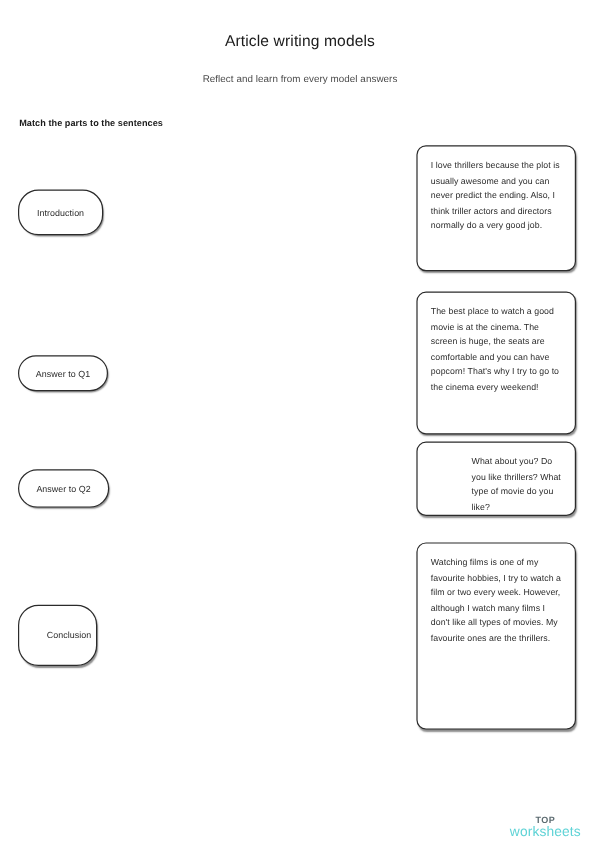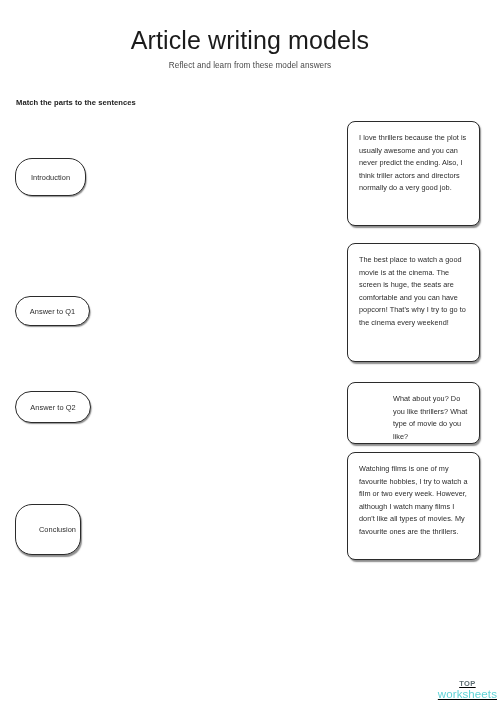--- a/index.html
+++ b/index.html
@@ -18,21 +18,21 @@
     background: #ffffff;
   }
 
   
   .worksheet-title {
     position: absolute;
     top: 26px;
     left: 0;
     width: 500px;
     text-align: center;
-    font-size: 25px;
+    font-size: 13px;
     font-weight: 400;
     color: #1b1b1b;
     letter-spacing: 0.1px;
   }
   .worksheet-subtitle {
     position: absolute;
     top: 61px;
     left: 0;
     width: 500px;
     text-align: center;
@@ -89,25 +89,24 @@
   .sentence-box .text {
     font-size: 7.3px;
     line-height: 1.72;
     color: #2b2b2b;
     letter-spacing: 0.04px;
   }
 
   
   .footer-logo {
     position: absolute;
-    right: 3px;
+    right: 16px;
     bottom: 7px;
     text-align: center;
     line-height: 1;
-    text-decoration: underline;
   }
   .footer-logo .logo-top {
     font-size: 7.5px;
     font-weight: 700;
     color: #5c6b70;
     letter-spacing: 0.4px;
     display: block;
     margin-bottom: 1px;
   }
   .footer-logo .logo-worksheets {
@@ -118,21 +117,21 @@
     display: block;
   }
 </style>
 </head>
 <body>
 
 <div class="page">
 
   <h1 class="worksheet-title">Article writing models</h1>
 
-  <div class="worksheet-subtitle">Reflect and learn from these model answers</div>
+  <div class="worksheet-subtitle">Reflect and learn from every model answers</div>
 
   <div class="instruction">Match the parts to the sentences</div>
 
   <div class="match-area">
 
     <div class="part-box" style="left: 15px; width: 71px; top: 158px; height: 38px;">
       <span class="label">Introduction</span>
     </div>
     <div class="part-box" style="left: 15px; width: 75px; top: 296px; height: 30px;">
       <span class="label">Answer to Q1</span>
@@ -143,24 +142,24 @@
     <div class="part-box" style="left: 15px; width: 66px; top: 504px; height: 51px; padding-left: 19px;">
       <span class="label">Conclusion</span>
     </div>
 
     <div class="sentence-box" style="top: 243px; height: 119px;">
       <div class="text">The best place to watch a good movie is at the cinema. The screen is huge, the seats are comfortable and you can have popcorn! That's why I try to go to the cinema every weekend!</div>
     </div>
     <div class="sentence-box" style="top: 121px; height: 105px;">
       <div class="text">I love thrillers because the plot is usually awesome and you can never predict the ending. Also, I think triller actors and directors normally do a very good job.</div>
     </div>
-    <div class="sentence-box" style="top: 382px; height: 62px; padding-left: 45px;">
+    <div class="sentence-box" style="top: 368px; height: 62px; padding-left: 45px;">
       <div class="text">What about you? Do you like thrillers? What type of movie do you like?</div>
     </div>
-    <div class="sentence-box" style="top: 452px; height: 108px;">
+    <div class="sentence-box" style="top: 452px; height: 156px;">
       <div class="text">Watching films is one of my favourite hobbies, I try to watch a film or two every week. However, although I watch many films I don't like all types of movies. My favourite ones are the thrillers.</div>
     </div>
 
   </div>
 
   <div class="footer-logo">
     <span class="logo-top" style="color: rgb(92, 107, 112);">TOP</span>
     <span class="logo-worksheets" style="color: rgb(95, 211, 214);">worksheets</span>
   </div>
 

